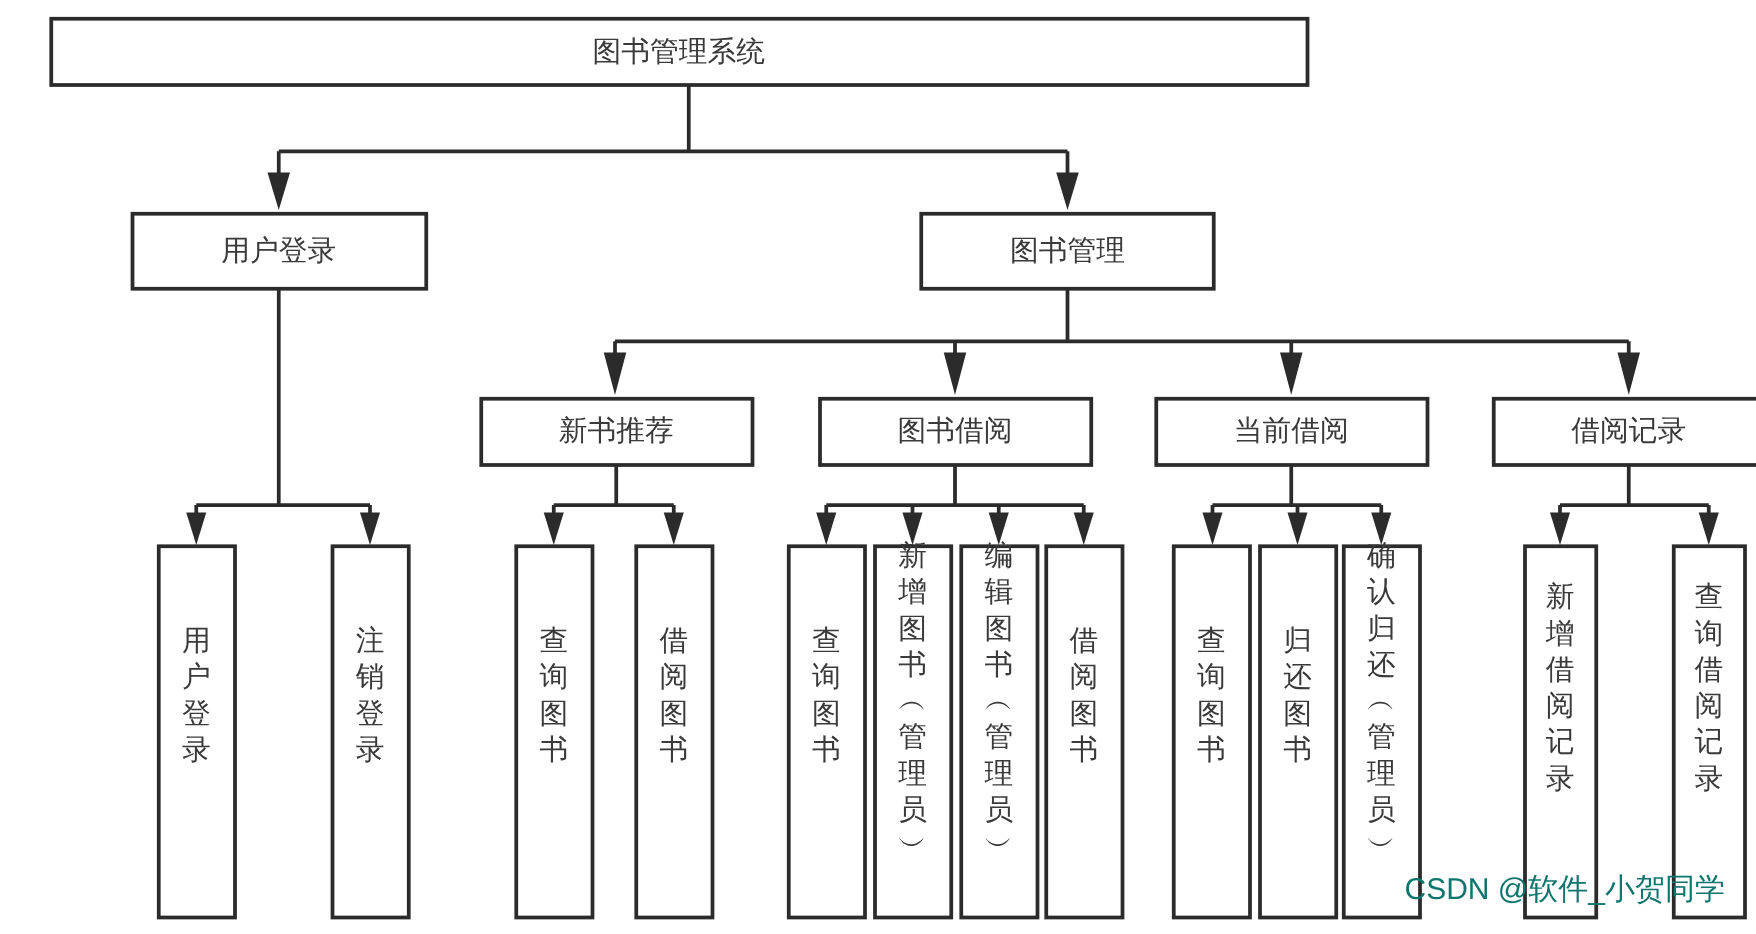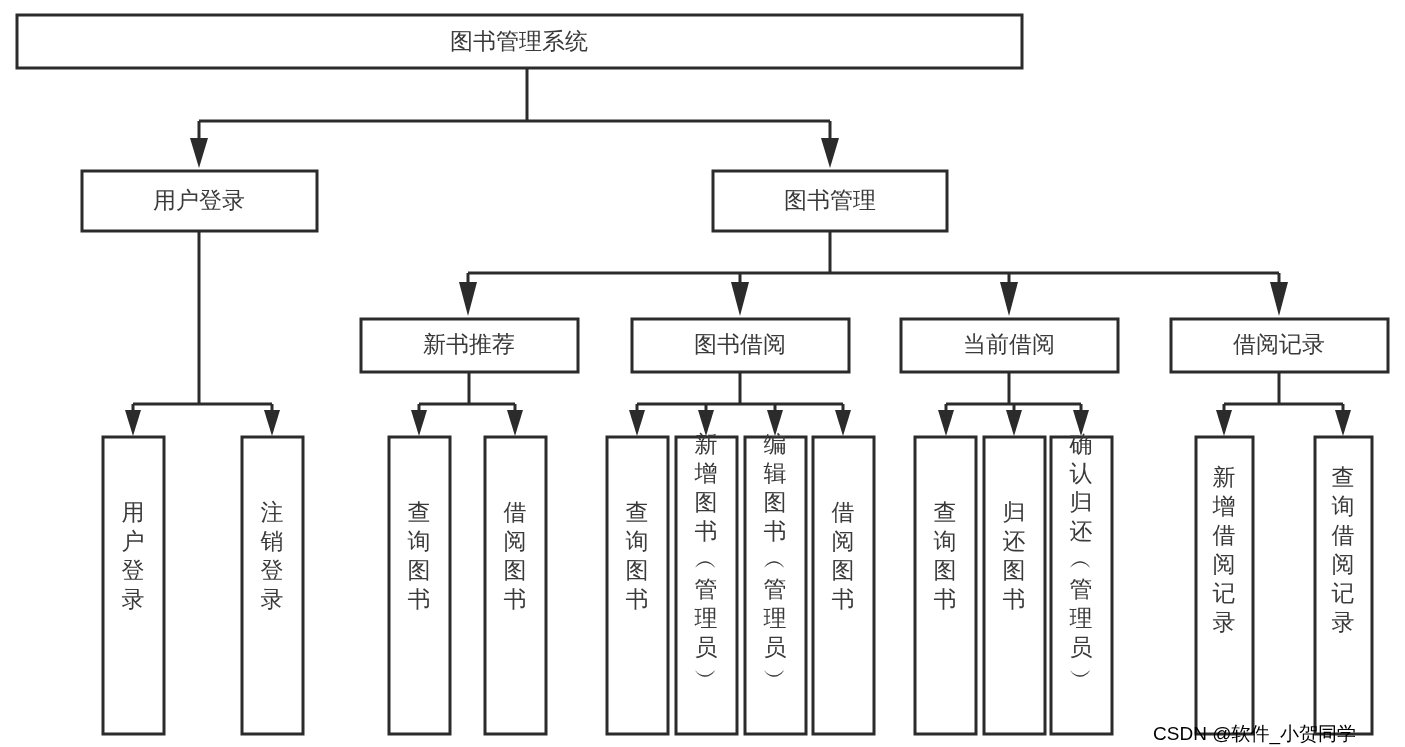--- a/index.html
+++ b/index.html
@@ -11,20 +11,21 @@
     width: 1405px;
     height: 747px;
     font-family: "Liberation Sans", "DejaVu Sans", sans-serif;
     overflow: hidden;
     position: relative;
   }
   #diagram-root {
     position: relative;
     width: 1366px;
     height: 747px;
+    margin-left: 24px;
   }
   svg.flowchart {
     display: block;
     width: 1405px;
     height: 747px;
   }
   .node-box {
     fill: #ffffff;
     stroke: #2b2b2b;
     stroke-width: 3;
@@ -48,23 +49,23 @@
   }
   .node-label-vertical {
     fill: #3a3a3a;
     font-family: "Liberation Sans", "DejaVu Sans", sans-serif;
     font-size: 23px;
     text-anchor: middle;
   }
   .watermark-text {
     position: absolute;
     right: 10px;
-    bottom: 0;
-    color: #000000;
-    font-size: 19px;
+    bottom: 20px;
+    color: #0f766e;
+    font-size: 24px;
     font-family: "Liberation Sans", "DejaVu Sans", sans-serif;
     white-space: nowrap;
     pointer-events: none;
   }
 </style>
 </head>
 <body>
 
 <div id="diagram-root">
 

